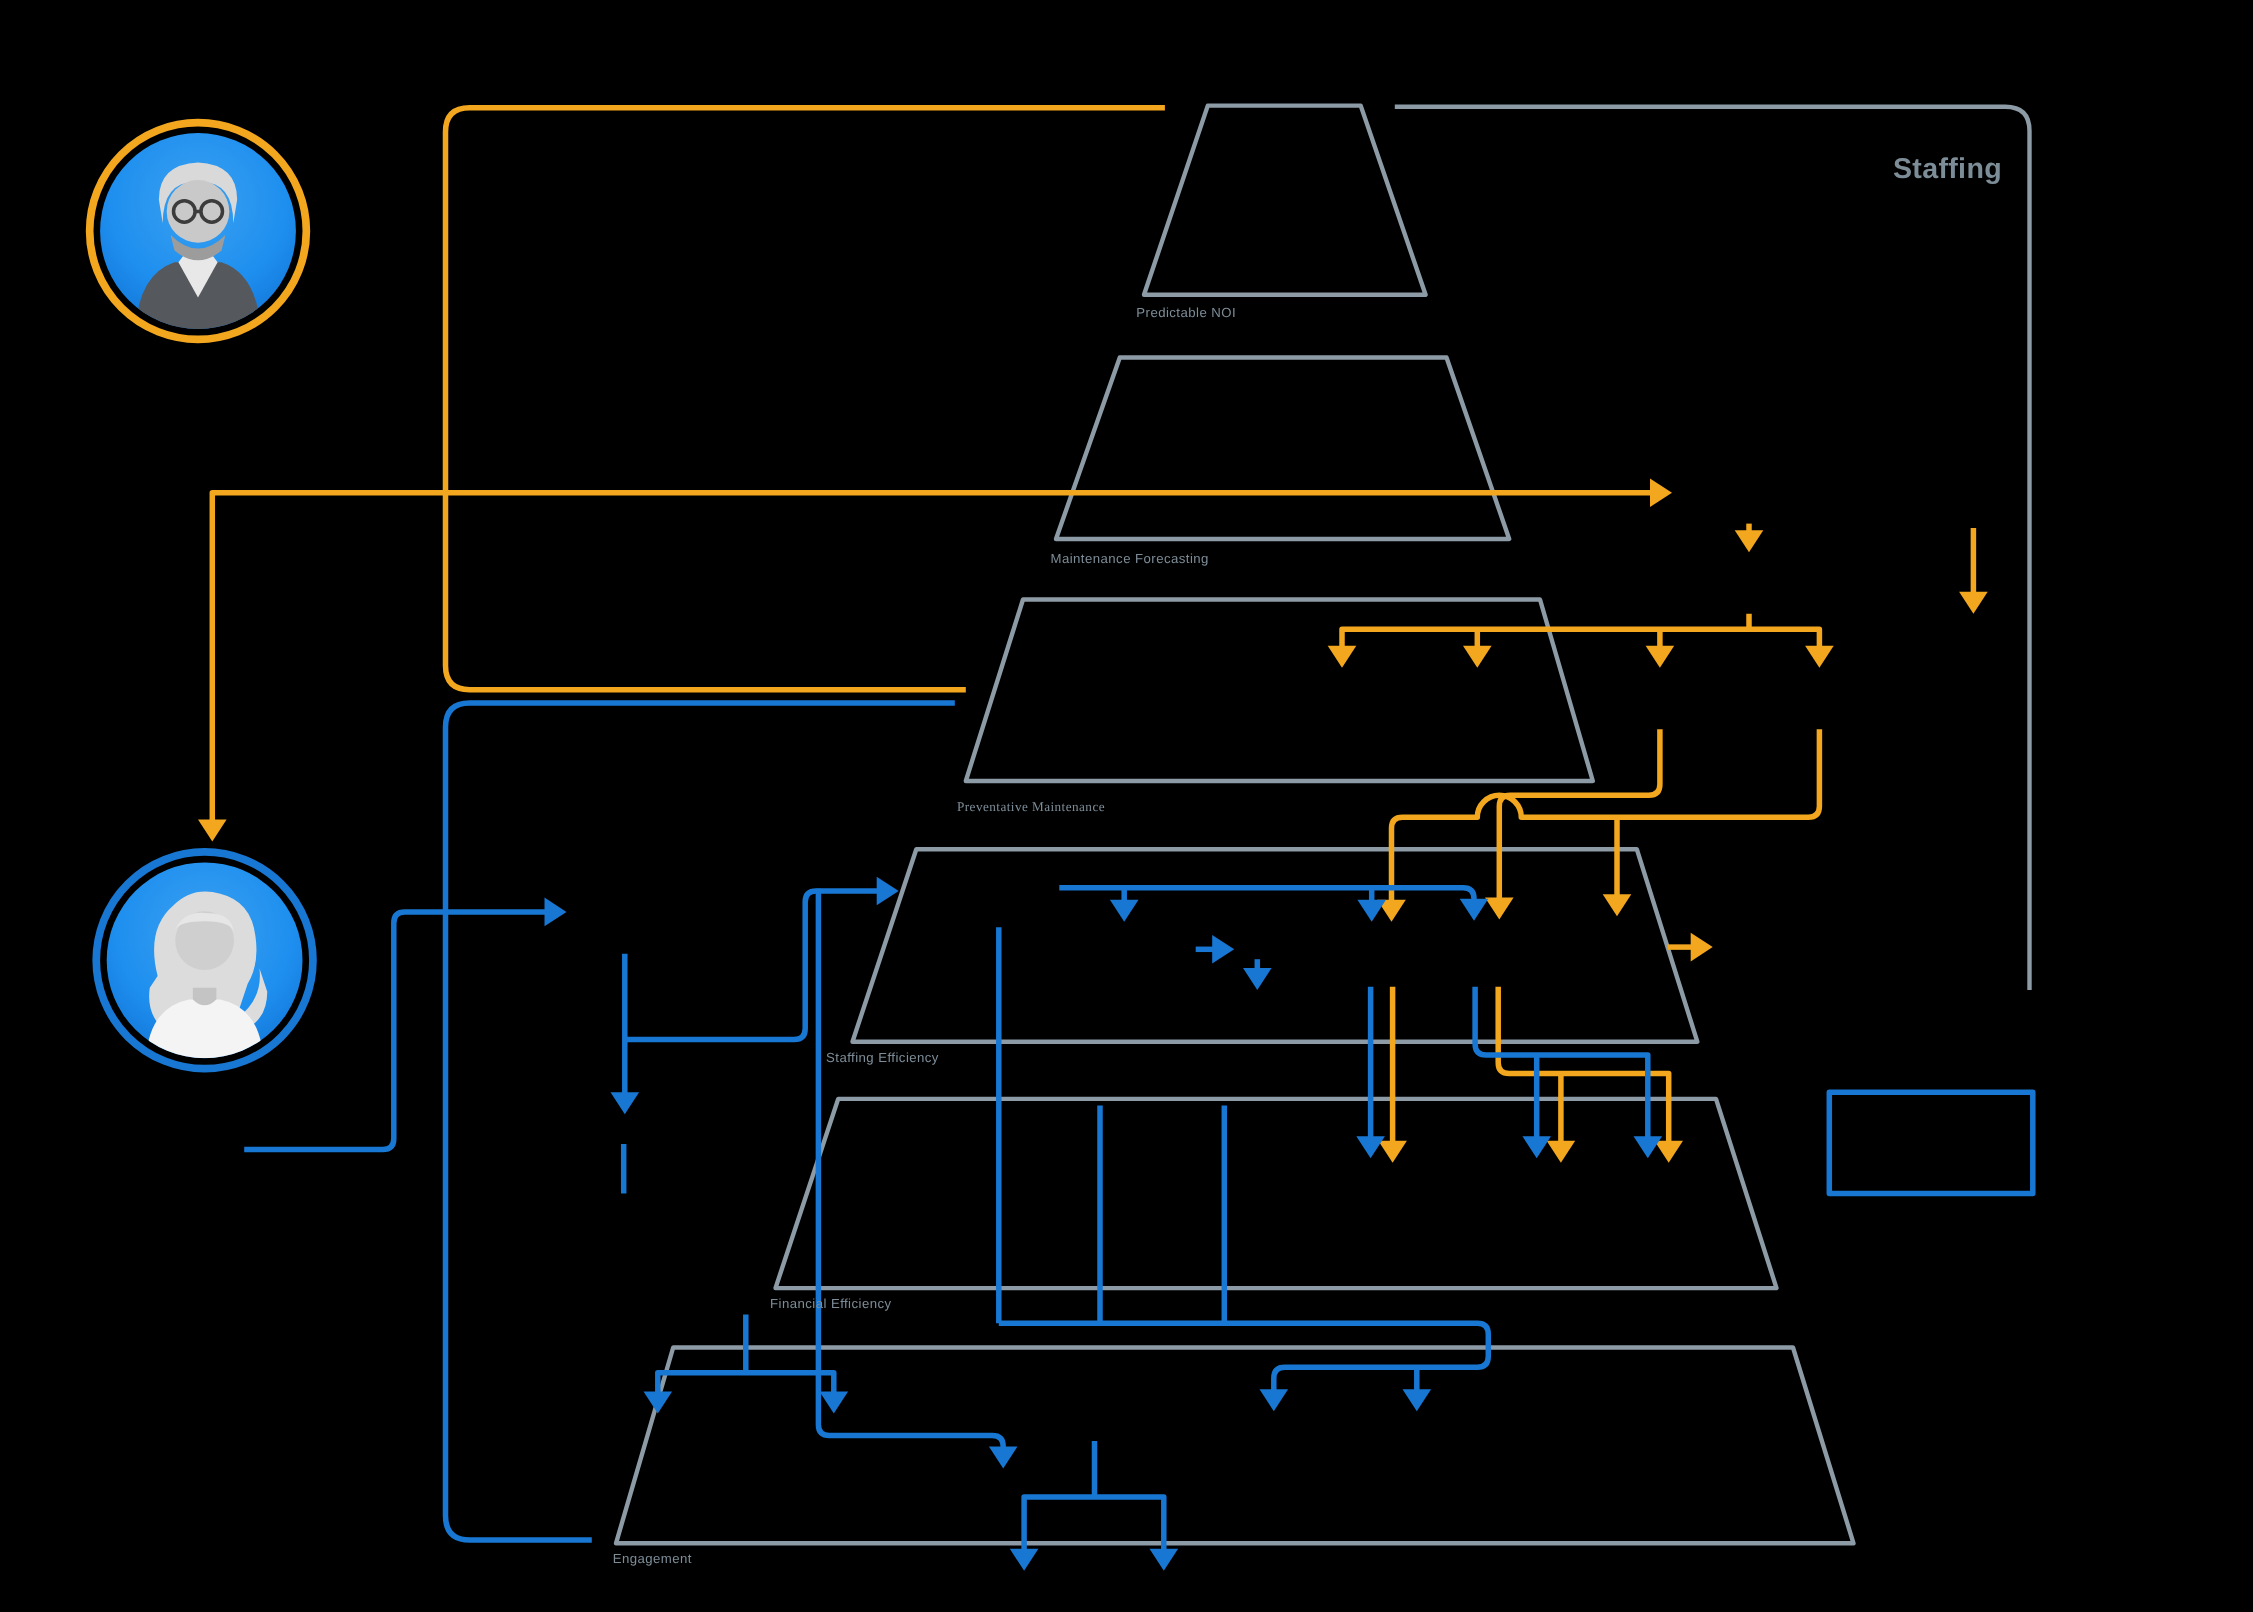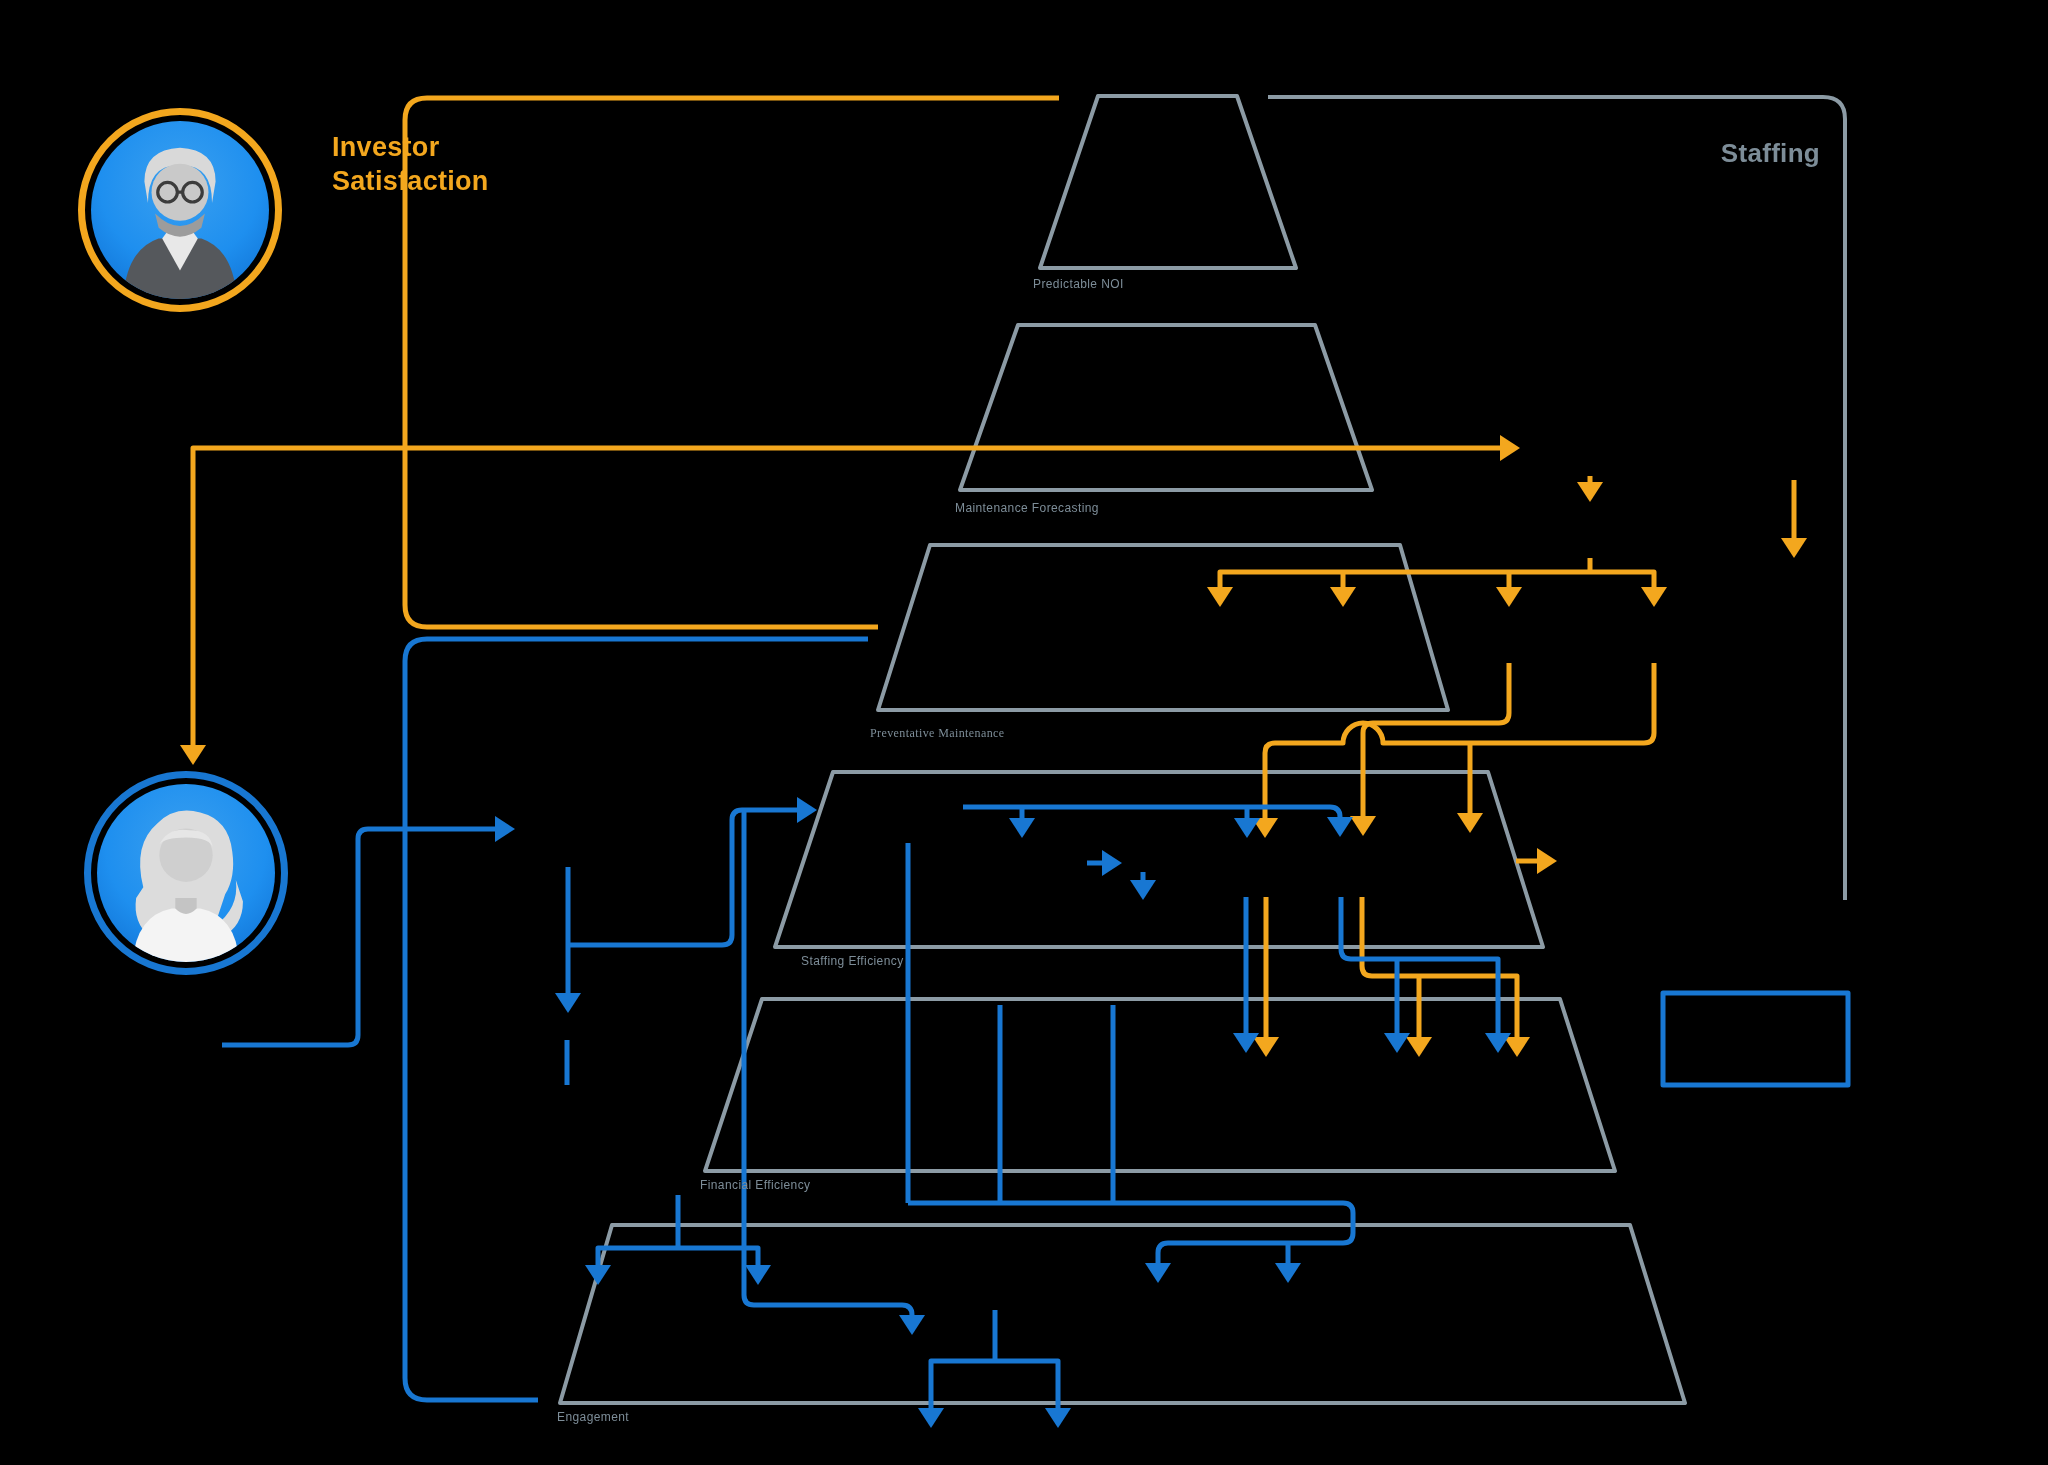--- a/index.html
+++ b/index.html
@@ -171,23 +171,22 @@
       <svg viewBox="0 0 100 100">
         <path d="M26 58 Q20 34 34 22 Q44 12 58 16 Q74 20 76 38 Q78 52 72 62 L66 80 Q80 70 78 54 L82 66 Q82 80 70 86 L30 86 Q20 78 22 64 Z" fill="#dcdcdc"></path>
         <circle cx="50" cy="40" r="15" fill="#cfcfcf"></circle>
         <path d="M35 34 Q40 24 52 26 Q64 26 65 36 Q64 30 50 30 Q38 30 35 34 Z" fill="#e6e6e6"></path>
         <path d="M20 100 Q22 74 42 70 L58 70 Q78 74 80 100 Z" fill="#f4f4f4"></path>
         <path d="M44 70 Q50 76 56 70 L56 64 H44 Z" fill="#c4c4c4"></path>
       </svg>
     </div>
   </div>
 
-  <div class="section-title title-investor" style="left:332px;top:130px;">Investor Satisfaction</div>
   <div class="section-title title-financial" style="left:1640px;top:136px;">Staffing</div>
 
   <div class="lvl-label" style="left:1033px;top:277px;">Predictable NOI</div>
   <div class="lvl-label" style="left:955px;top:501px;">Maintenance Forecasting</div>
   <div class="lvl-label" style="left:870px;top:726px;font-family:Liberation Serif, serif;">Preventative Maintenance</div>
-  <div class="lvl-label" style="left:801px;top:954px;">Staffing Efficiency</div>
+  <div class="lvl-label" style="left:751px;top:954px;">Staffing Efficiency</div>
   <div class="lvl-label" style="left:700px;top:1178px;">Financial Efficiency</div>
   <div class="lvl-label" style="left:557px;top:1410px;">Engagement</div>
 
 </div>
 
 </body></html>

